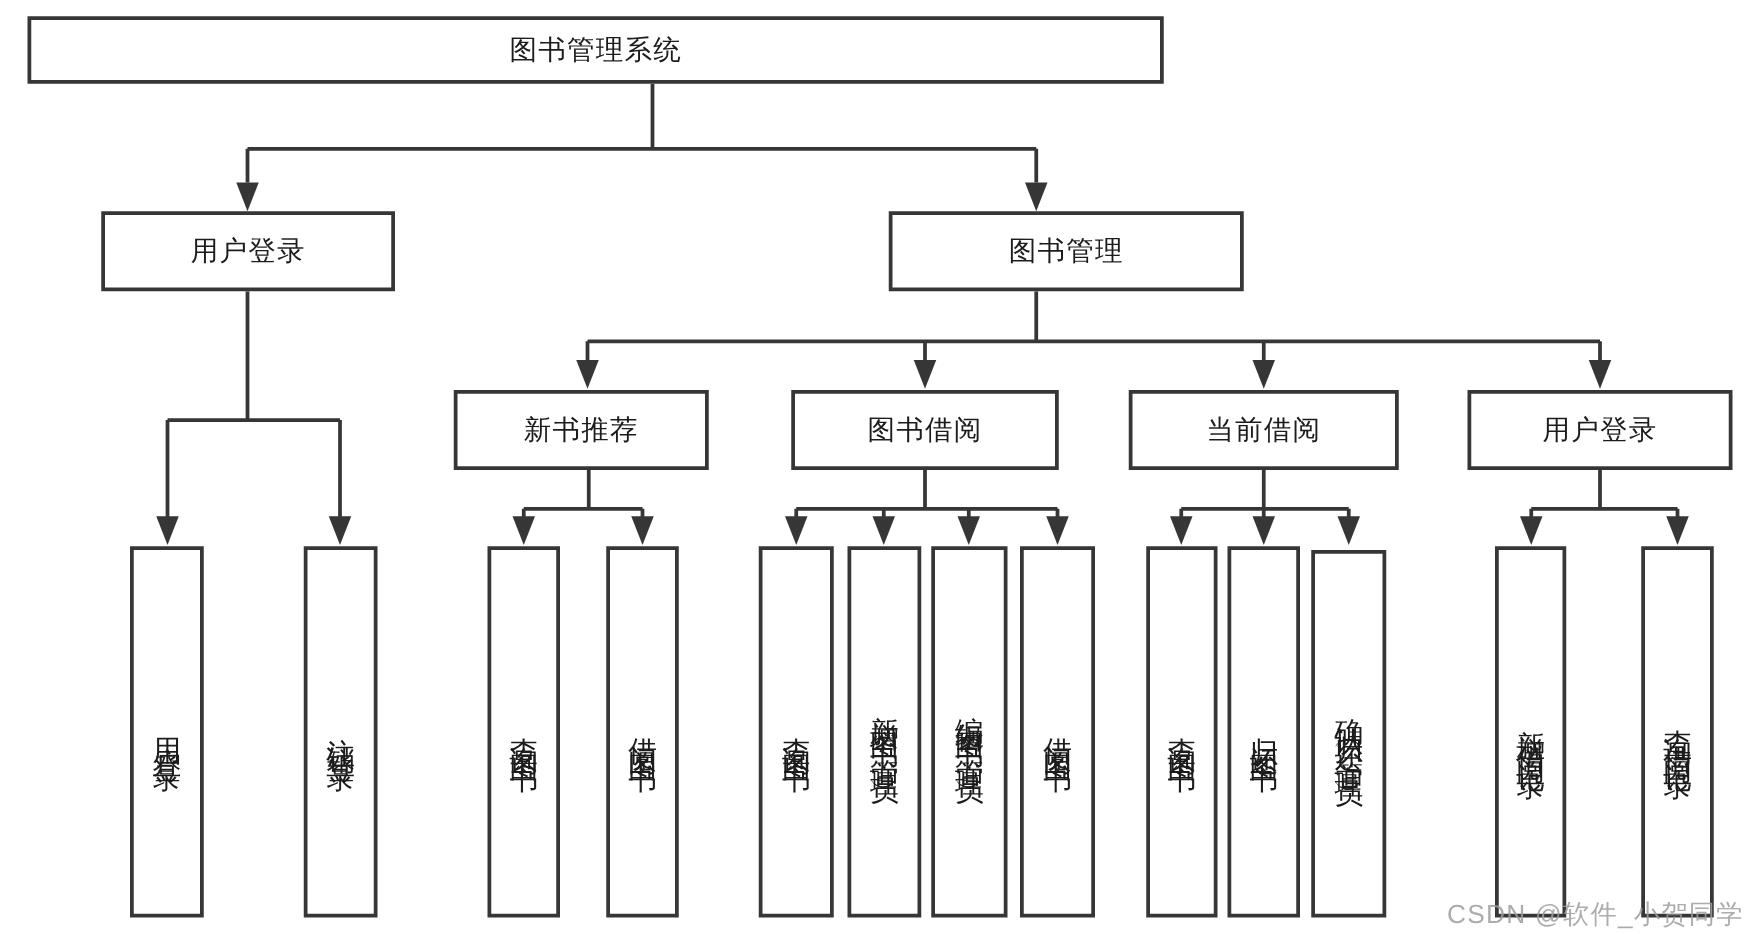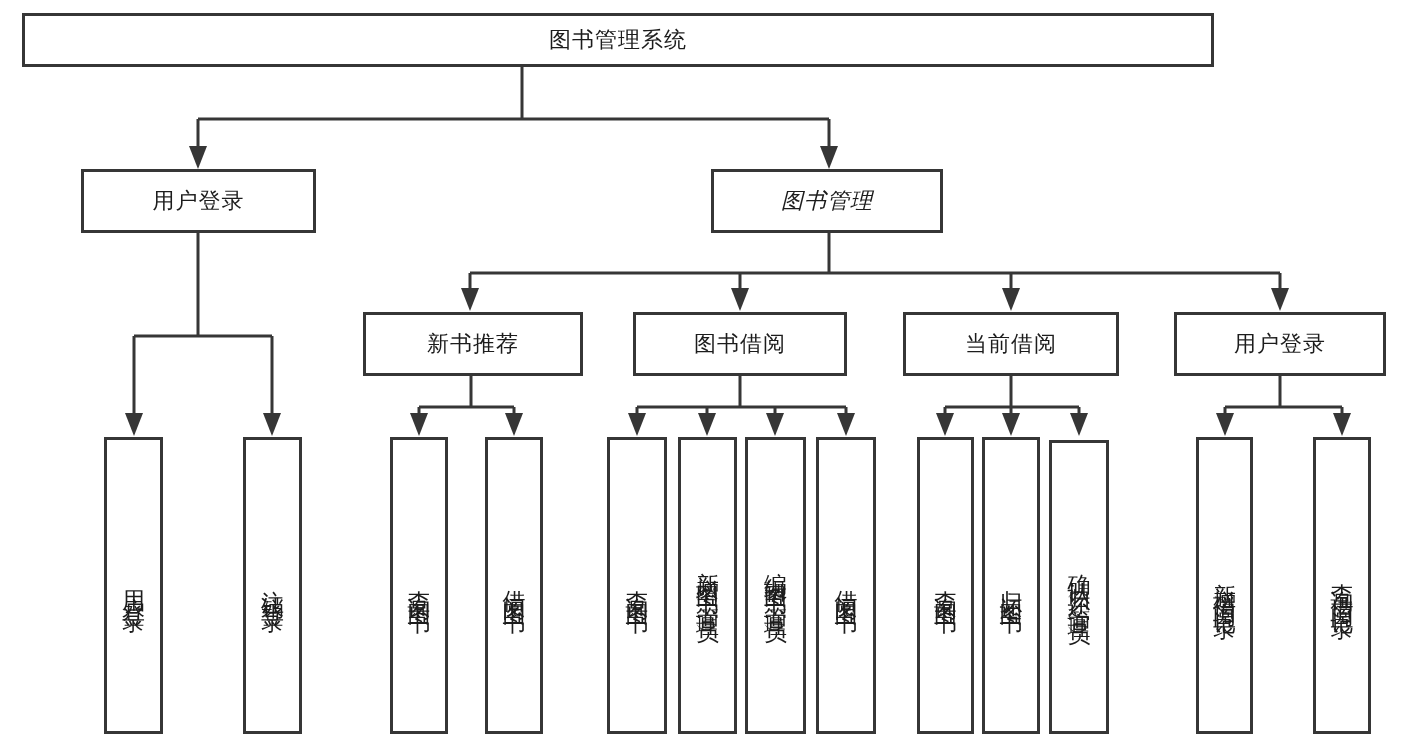--- a/index.html
+++ b/index.html
@@ -88,32 +88,32 @@
         <polygon points="766,413 784,413 775,436"></polygon>
         <polygon points="837,413 855,413 846,436"></polygon>
         <polygon points="936,413 954,413 945,436"></polygon>
         <polygon points="1002,413 1020,413 1011,436"></polygon>
         <polygon points="1070,413 1088,413 1079,436"></polygon>
         <polygon points="1216,413 1234,413 1225,436"></polygon>
         <polygon points="1333,413 1351,413 1342,436"></polygon>
       </g>
   </svg>
 
-  <div class="node h" style="left:22px; top:13px; width:1192px; height:54px;">
+  <div class="node h" style="left:22px; top:13px; width:909px; height:54px;">
     <span>图书管理系统</span>
   </div>
 
   <div class="node h" style="left:81px; top:169px; width:235px; height:64px;">
     <span>用户登录</span>
   </div>
-  <div class="node h" style="left:711px; top:169px; width:232px; height:64px;font-style:italic;">
+  <div class="node h" style="left:711px; top:169px; width:284px; height:64px;">
     <span>图书管理</span>
   </div>
 
-  <div class="node h" style="left:363px; top:312px; width:220px; height:64px;">
+  <div class="node h" style="left:363px; top:312px; width:204px; height:64px;">
     <span>新书推荐</span>
   </div>
   <div class="node h" style="left:633px; top:312px; width:214px; height:64px;">
     <span>图书借阅</span>
   </div>
   <div class="node h" style="left:903px; top:312px; width:216px; height:64px;justify-content:center;">
     <span>当前借阅</span>
   </div>
   <div class="node h" style="left:1174px; top:312px; width:212px; height:64px;">
     <span>用户登录</span>
@@ -156,13 +156,14 @@
     <span class="vtext">确认归还（管理员）</span>
   </div>
 
   <div class="node v" style="left:1196px; top:437px; width:57px; height:297px;">
     <span class="vtext">新增借阅记录</span>
   </div>
   <div class="node v" style="left:1313px; top:437px; width:58px; height:297px;">
     <span class="vtext">查询借阅记录</span>
   </div>
 
+  <div class="watermark">CSDN @软件_小贺同学</div>
 </div>
 
 </body></html>

